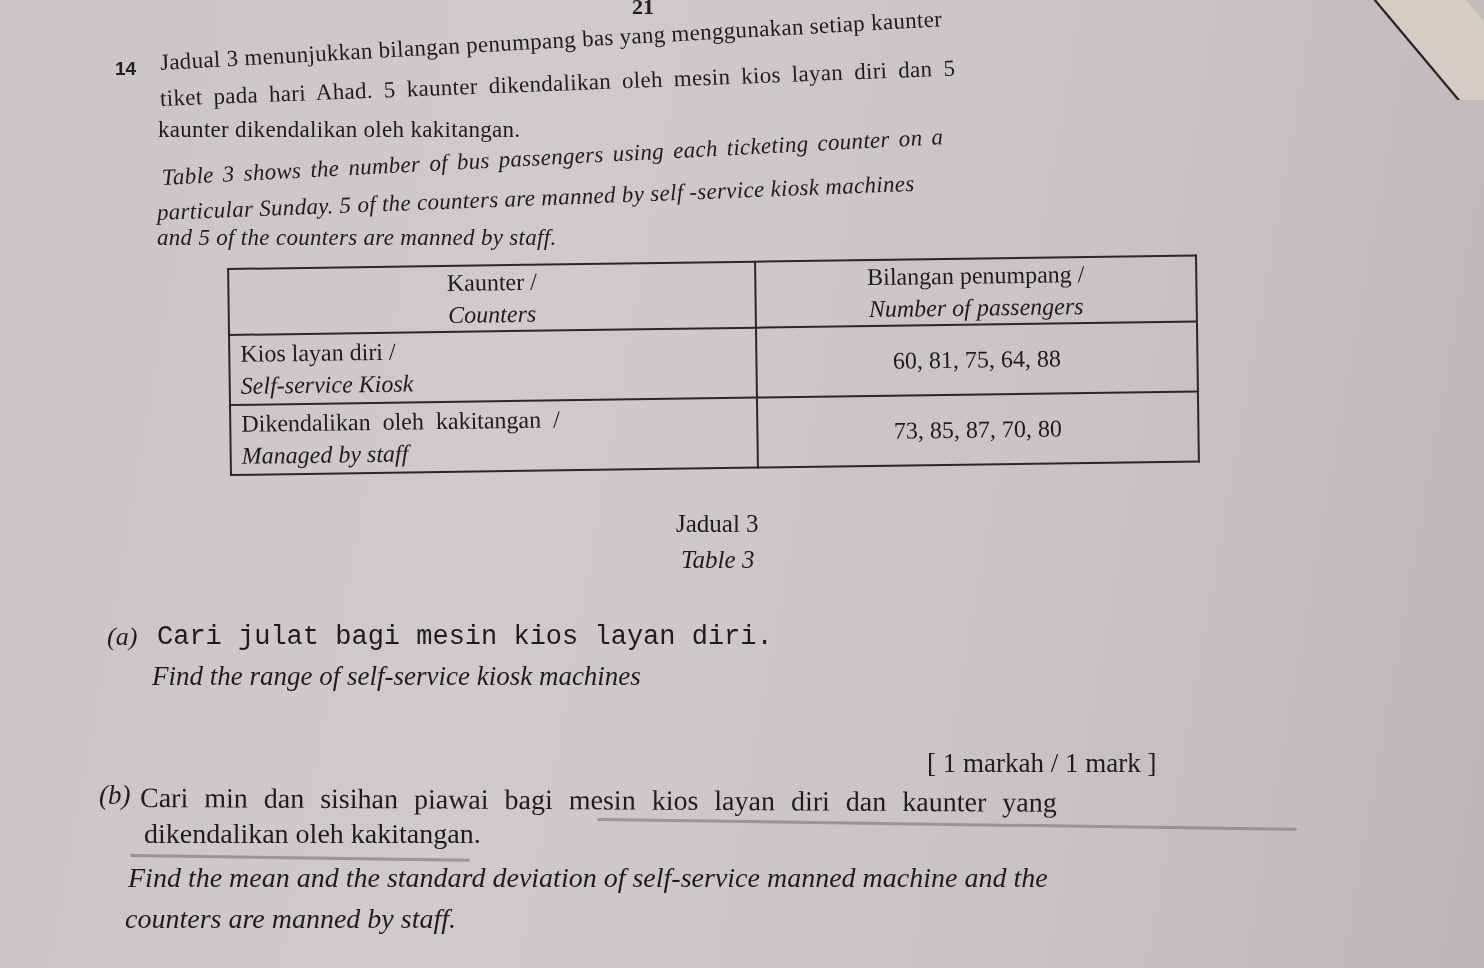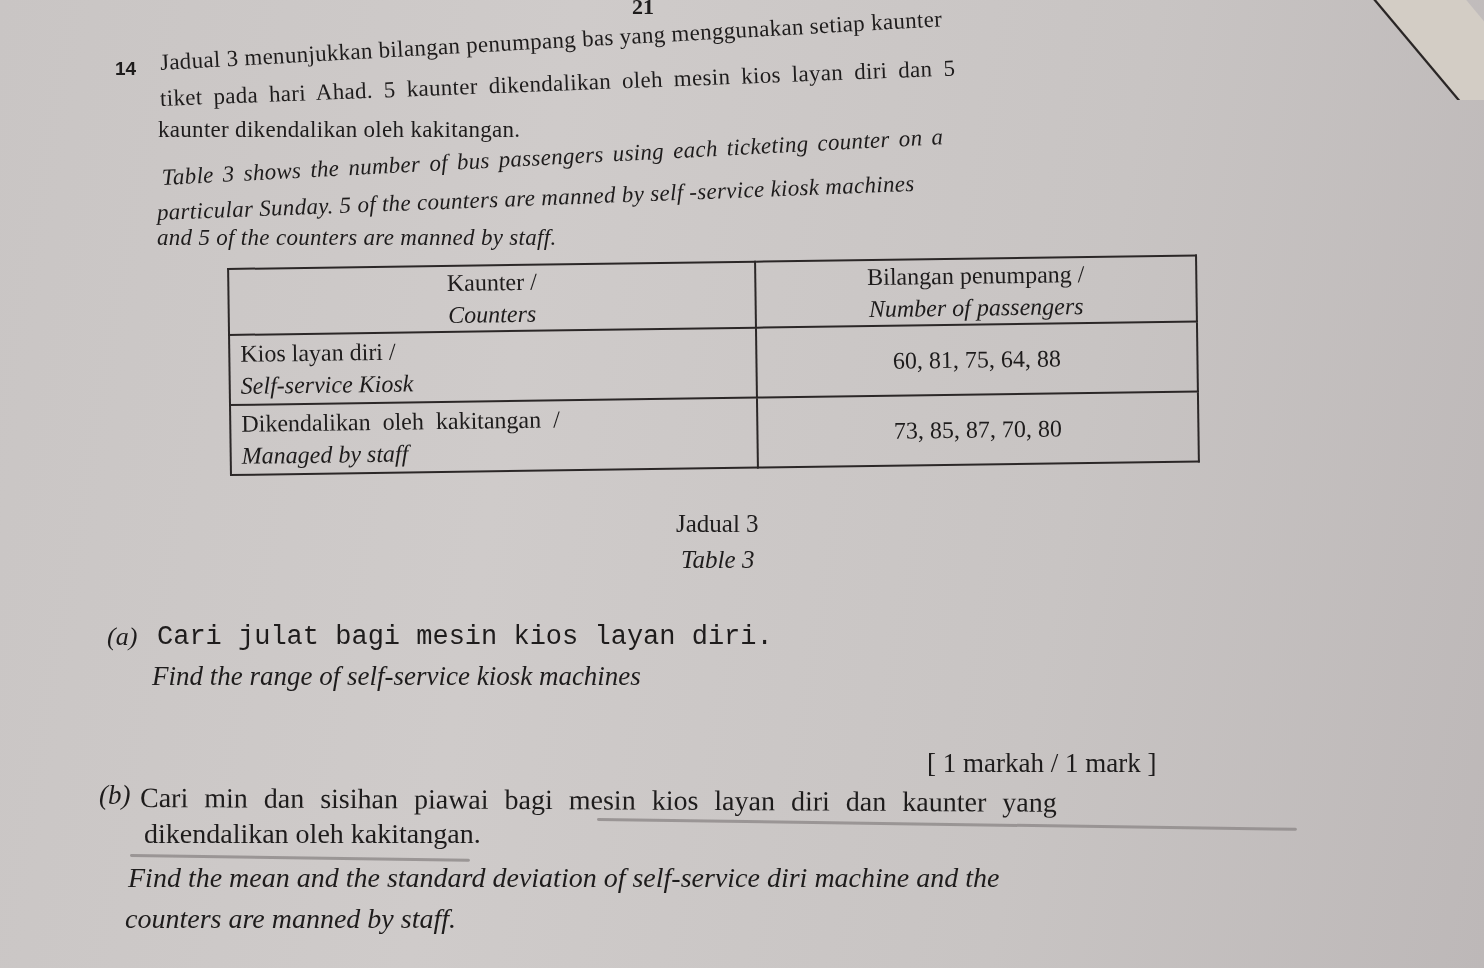--- a/index.html
+++ b/index.html
@@ -103,14 +103,14 @@
 <div class="abs qa-label">(a)</div>
 <div class="abs qa-ms">Cari julat bagi mesin kios layan diri.</div>
 <div class="abs qa-en">Find the range of self-service kiosk machines</div>
 <div class="abs mark">[ 1 markah / 1 mark ]</div>
 
 <div class="abs qb-label">(b)</div>
 <div class="abs qb-ms1">Cari min dan sisihan piawai bagi mesin kios layan diri dan kaunter yang</div>
 <div class="abs qb-ms2">dikendalikan oleh kakitangan.</div>
 <div class="underline1"></div>
 <div class="underline2"></div>
-<div class="abs qb-en1">Find the mean and the standard deviation of self-service diri machine and the</div>
+<div class="abs qb-en1">Find the mean and the standard deviation of self-service manned machine and the</div>
 <div class="abs qb-en2">counters are manned by staff.</div>
 
 </body></html>

